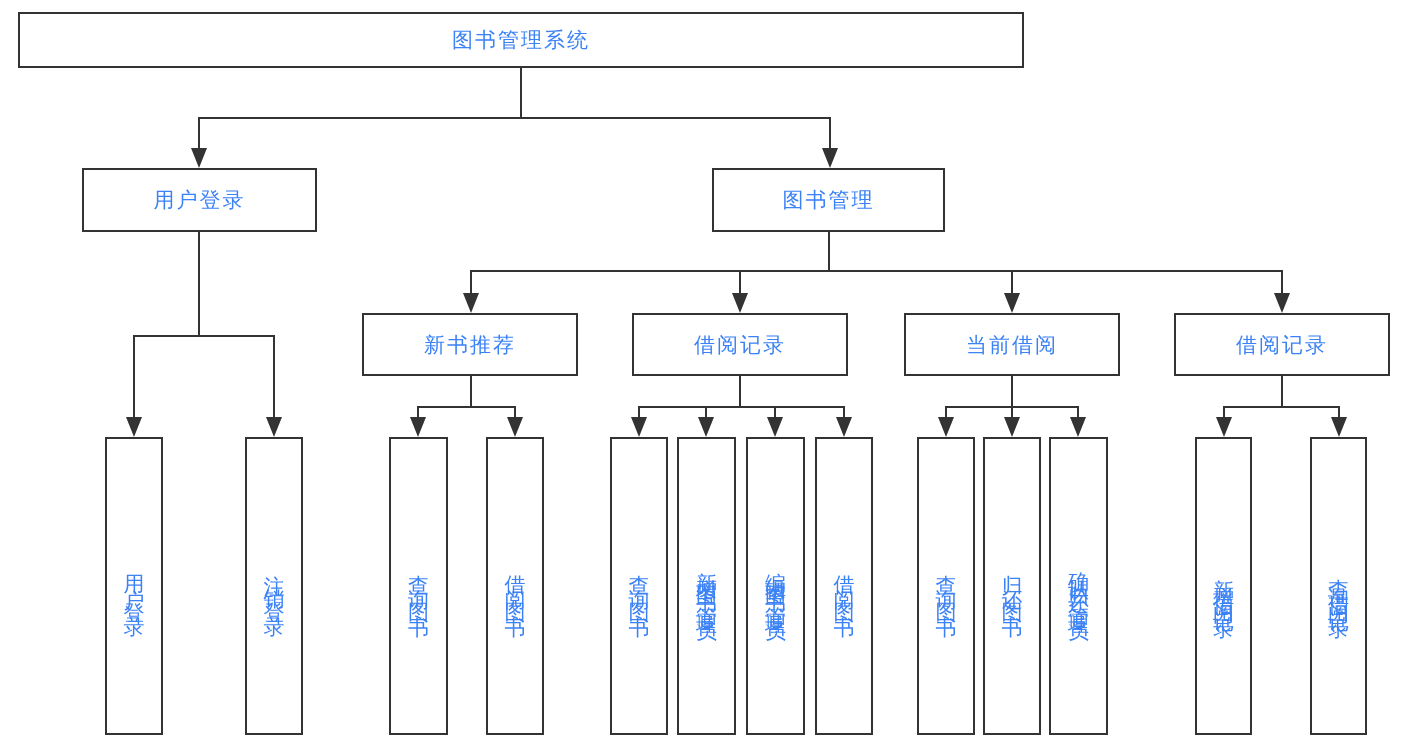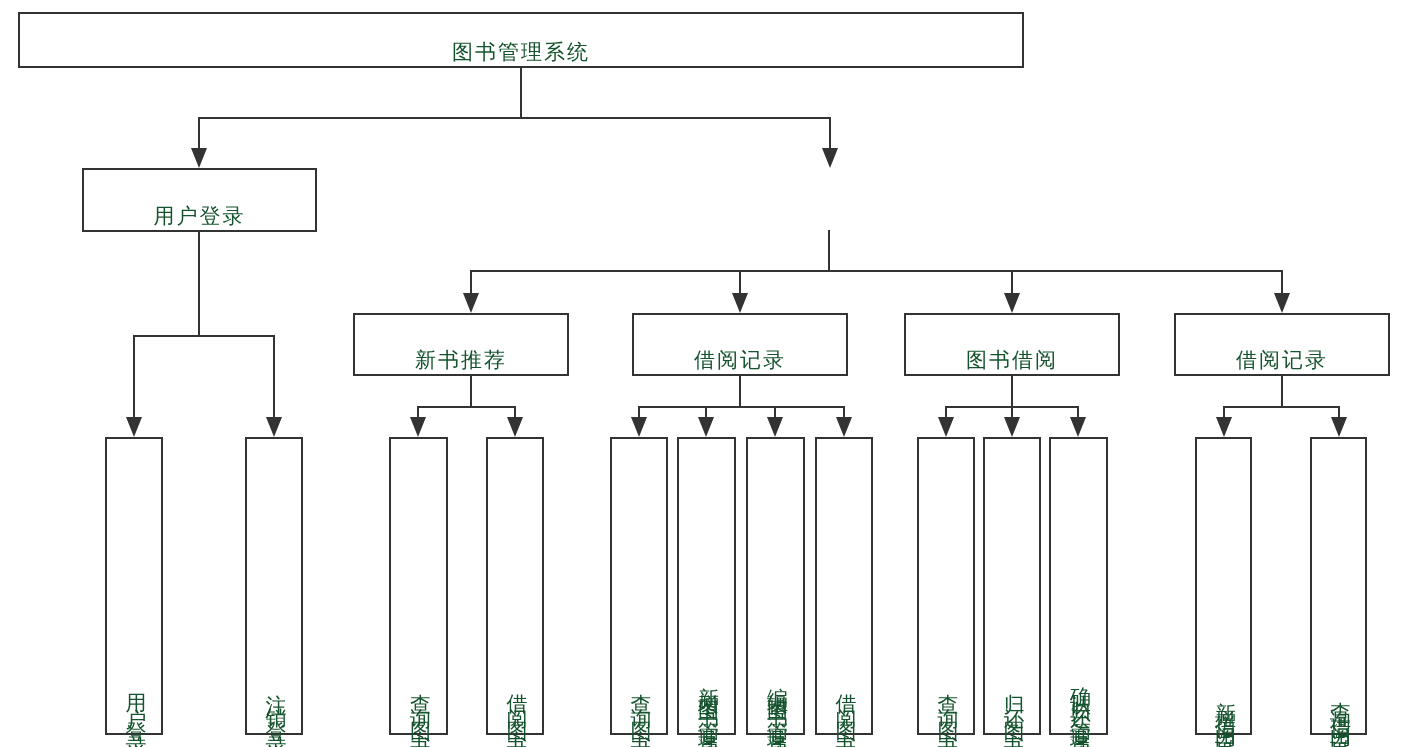--- a/index.html
+++ b/index.html
@@ -2,22 +2,22 @@
 <html><head>
 <meta charset="utf-8">
 <style>
   html,body{margin:0;padding:0;background:#fff;}
   .canvas{
     position:relative;width:1405px;height:747px;background:#fff;overflow:hidden;
     font-family:"Liberation Sans", sans-serif;
   }
   .node{
     position:absolute;box-sizing:border-box;background:#fff;border:2px solid #333;
-    display:flex;align-items:flex-end;justify-content:center;
-    color:#14532d;font-size:21px;font-family:Liberation Mono, monospace;
+    display:flex;align-items:center;justify-content:center;
+    color:#3b82f6;font-size:21px;
   }
   .node span{letter-spacing:2px;white-space:nowrap;}
   .vnode span{
     writing-mode:vertical-rl;text-orientation:mixed;white-space:normal;
   }
   .ls4 span{letter-spacing:14px;}
   .ls6 span{letter-spacing:8px;}
   .ls9 span{letter-spacing:7px;font-size:21px;}
   .v{position:absolute;width:2px;background:#333;}
   .h{position:absolute;height:2px;background:#333;}
@@ -35,29 +35,32 @@
 
 <div class="canvas">
 
   <div class="node" style="left:18px;top:12px;width:1006px;height:56px">
     <span>图书管理系统</span>
   </div>
 
   <div class="node" style="left:82px;top:168px;width:235px;height:64px">
     <span>用户登录</span>
   </div>
+  <div class="node" style="left:712px;top:168px;width:233px;height:64px">
+    <span>图书管理</span>
+  </div>
 
-  <div class="node" style="left:353px;top:313px;width:216px;height:63px">
+  <div class="node" style="left:362px;top:313px;width:216px;height:63px">
     <span>新书推荐</span>
   </div>
   <div class="node" style="left:632px;top:313px;width:216px;height:63px">
     <span>借阅记录</span>
   </div>
   <div class="node" style="left:904px;top:313px;width:216px;height:63px">
-    <span>图书借阅</span>
+    <span>当前借阅</span>
   </div>
   <div class="node" style="left:1174px;top:313px;width:216px;height:63px">
     <span>借阅记录</span>
   </div>
 
   <div class="node vnode ls4" style="left:105px;top:437px;width:58px;height:298px">
     <span>用户登录</span>
   </div>
   <div class="node vnode ls4" style="left:245px;top:437px;width:58px;height:298px">
     <span>注销登录</span>

